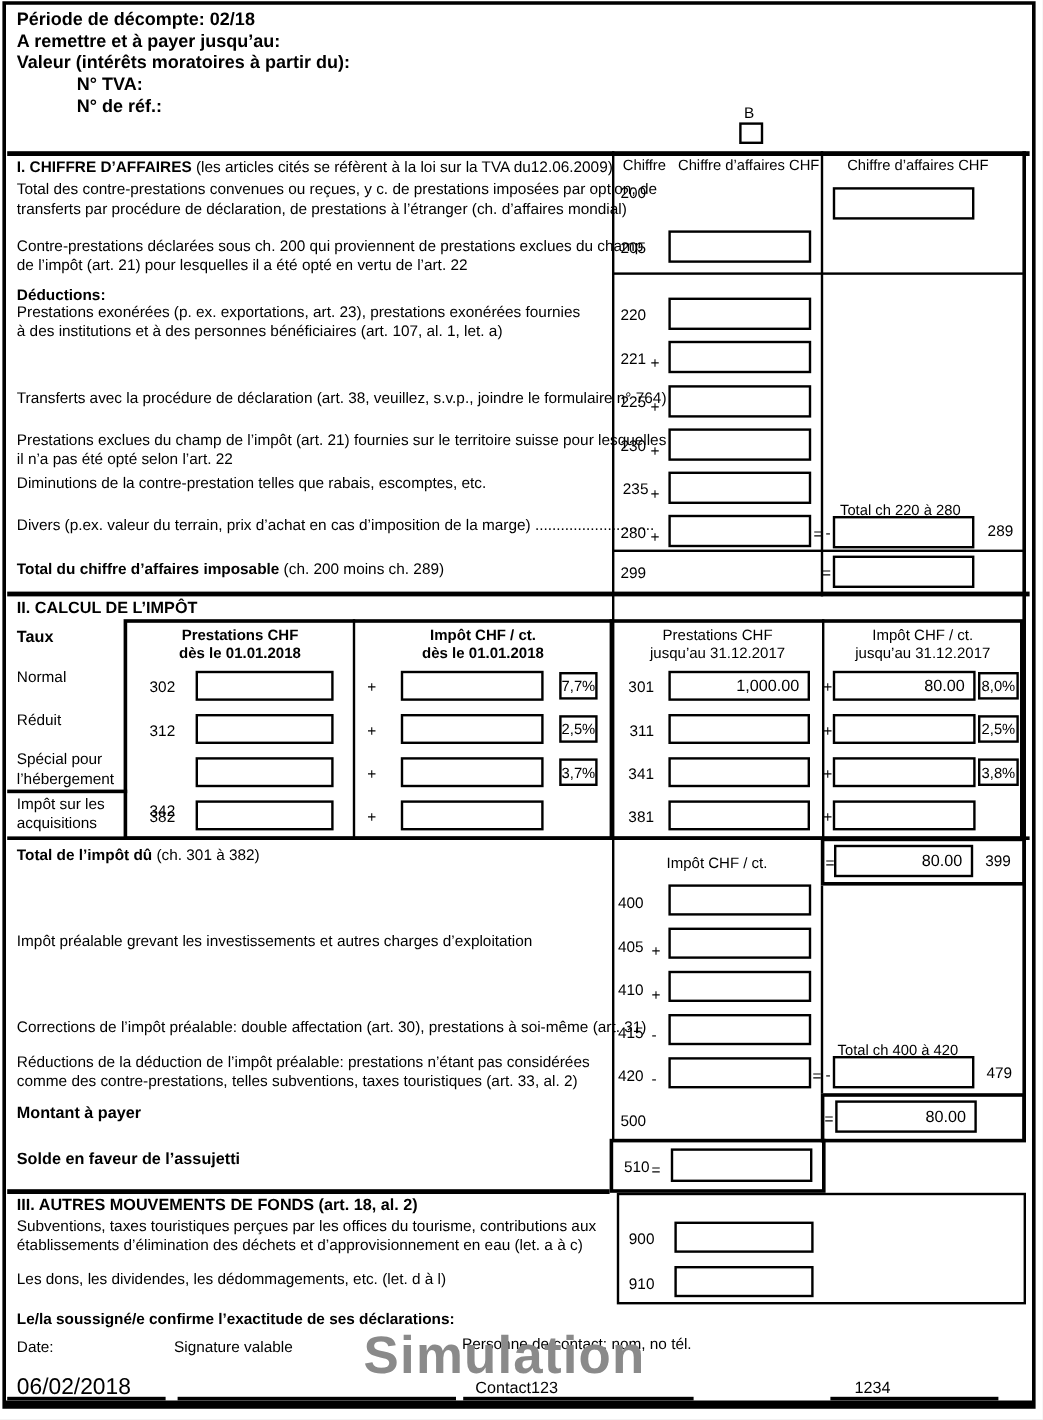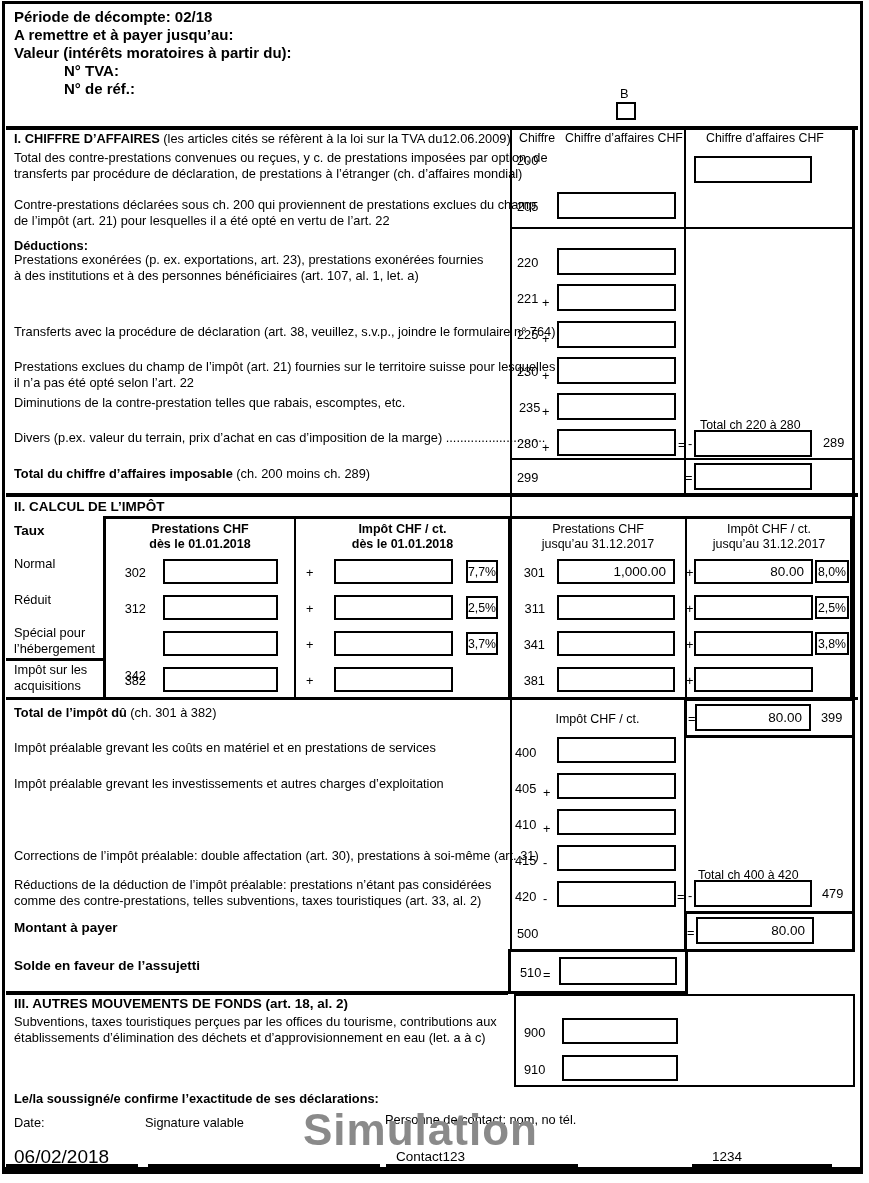--- a/index.html
+++ b/index.html
@@ -169,21 +169,20 @@
   <div class="box" style="left:694px;top:667px;width:119px;height:25px"></div>
 
   <div class="t" style="left:14px;top:705px"><span class="b">Total de l’impôt dû</span> <span>(ch. 301 à 382)</span></div>
   <div class="hcell" style="left:684px;top:698px;width:171px;height:40px"></div>
   <div class="code" style="left:688px;top:711px">=</div>
   <div class="box" style="left:695px;top:704px;width:116px;height:27px">80.00</div>
   <div class="code" style="left:821px;top:710px">399</div>
   <div class="ch" style="left:540px;top:712px;width:115px">Impôt CHF / ct.</div>
   <div class="vl" style="left:684px;top:738px;width:2px;height:173px"></div>
 
-  <div class="t" style="left:14px;top:740px">Impôt préalable grevant les coûts en matériel et en prestations de services</div>
   <div class="code" style="left:515px;top:745px;width:26px">400</div>
   <div class="box" style="left:557px;top:737px;width:119px;height:26px"></div>
 
   <div class="t" style="left:14px;top:776px">Impôt préalable grevant les investissements et autres charges d’exploitation</div>
   <div class="code" style="left:515px;top:781px;width:26px">405</div>
   <div class="code" style="left:543px;top:785px">+</div>
   <div class="box" style="left:557px;top:773px;width:119px;height:26px"></div>
 
   <div class="code" style="left:515px;top:817px;width:26px">410</div>
   <div class="code" style="left:543px;top:821px">+</div>
@@ -218,20 +217,21 @@
   <div class="box" style="left:559px;top:957px;width:118px;height:28px"></div>
 
   <div class="hl" style="left:6px;top:991px;width:502px;height:4px"></div>
 
   <div class="hcell" style="left:514px;top:994px;width:341px;height:93px;border-width:2px"></div>
   <div class="t b" style="left:14px;top:996px;font-size:13.5px">III. AUTRES MOUVEMENTS DE FONDS (art. 18, al. 2)</div>
   <div class="t" style="left:14px;top:1014px">Subventions, taxes touristiques perçues par les offices du tourisme, contributions aux
 établissements d’élimination des déchets et d’approvisionnement en eau (let. a à c)</div>
   <div class="code" style="left:524px;top:1025px">900</div>
   <div class="box" style="left:562px;top:1018px;width:116px;height:26px"></div>
+  <div class="t" style="left:14px;top:1058px">Les dons, les dividendes, les dédommagements, etc. (let. d à l)</div>
   <div class="code" style="left:524px;top:1062px">910</div>
   <div class="box" style="left:562px;top:1055px;width:116px;height:26px"></div>
 
   <div class="t b" style="left:14px;top:1091px">Le/la soussigné/e confirme l’exactitude de ses déclarations:</div>
   <div class="t" style="left:14px;top:1115px">Date:</div>
   <div class="t" style="left:145px;top:1115px">Signature valable</div>
   <div class="t" style="left:385px;top:1112px">Personne de contact: nom, no tél.</div>
   <div class="wm" style="left:303px;top:1108px">Simulation</div>
 
   <div class="t" style="left:14px;top:1149px;font-size:19px">06/02/2018</div>

